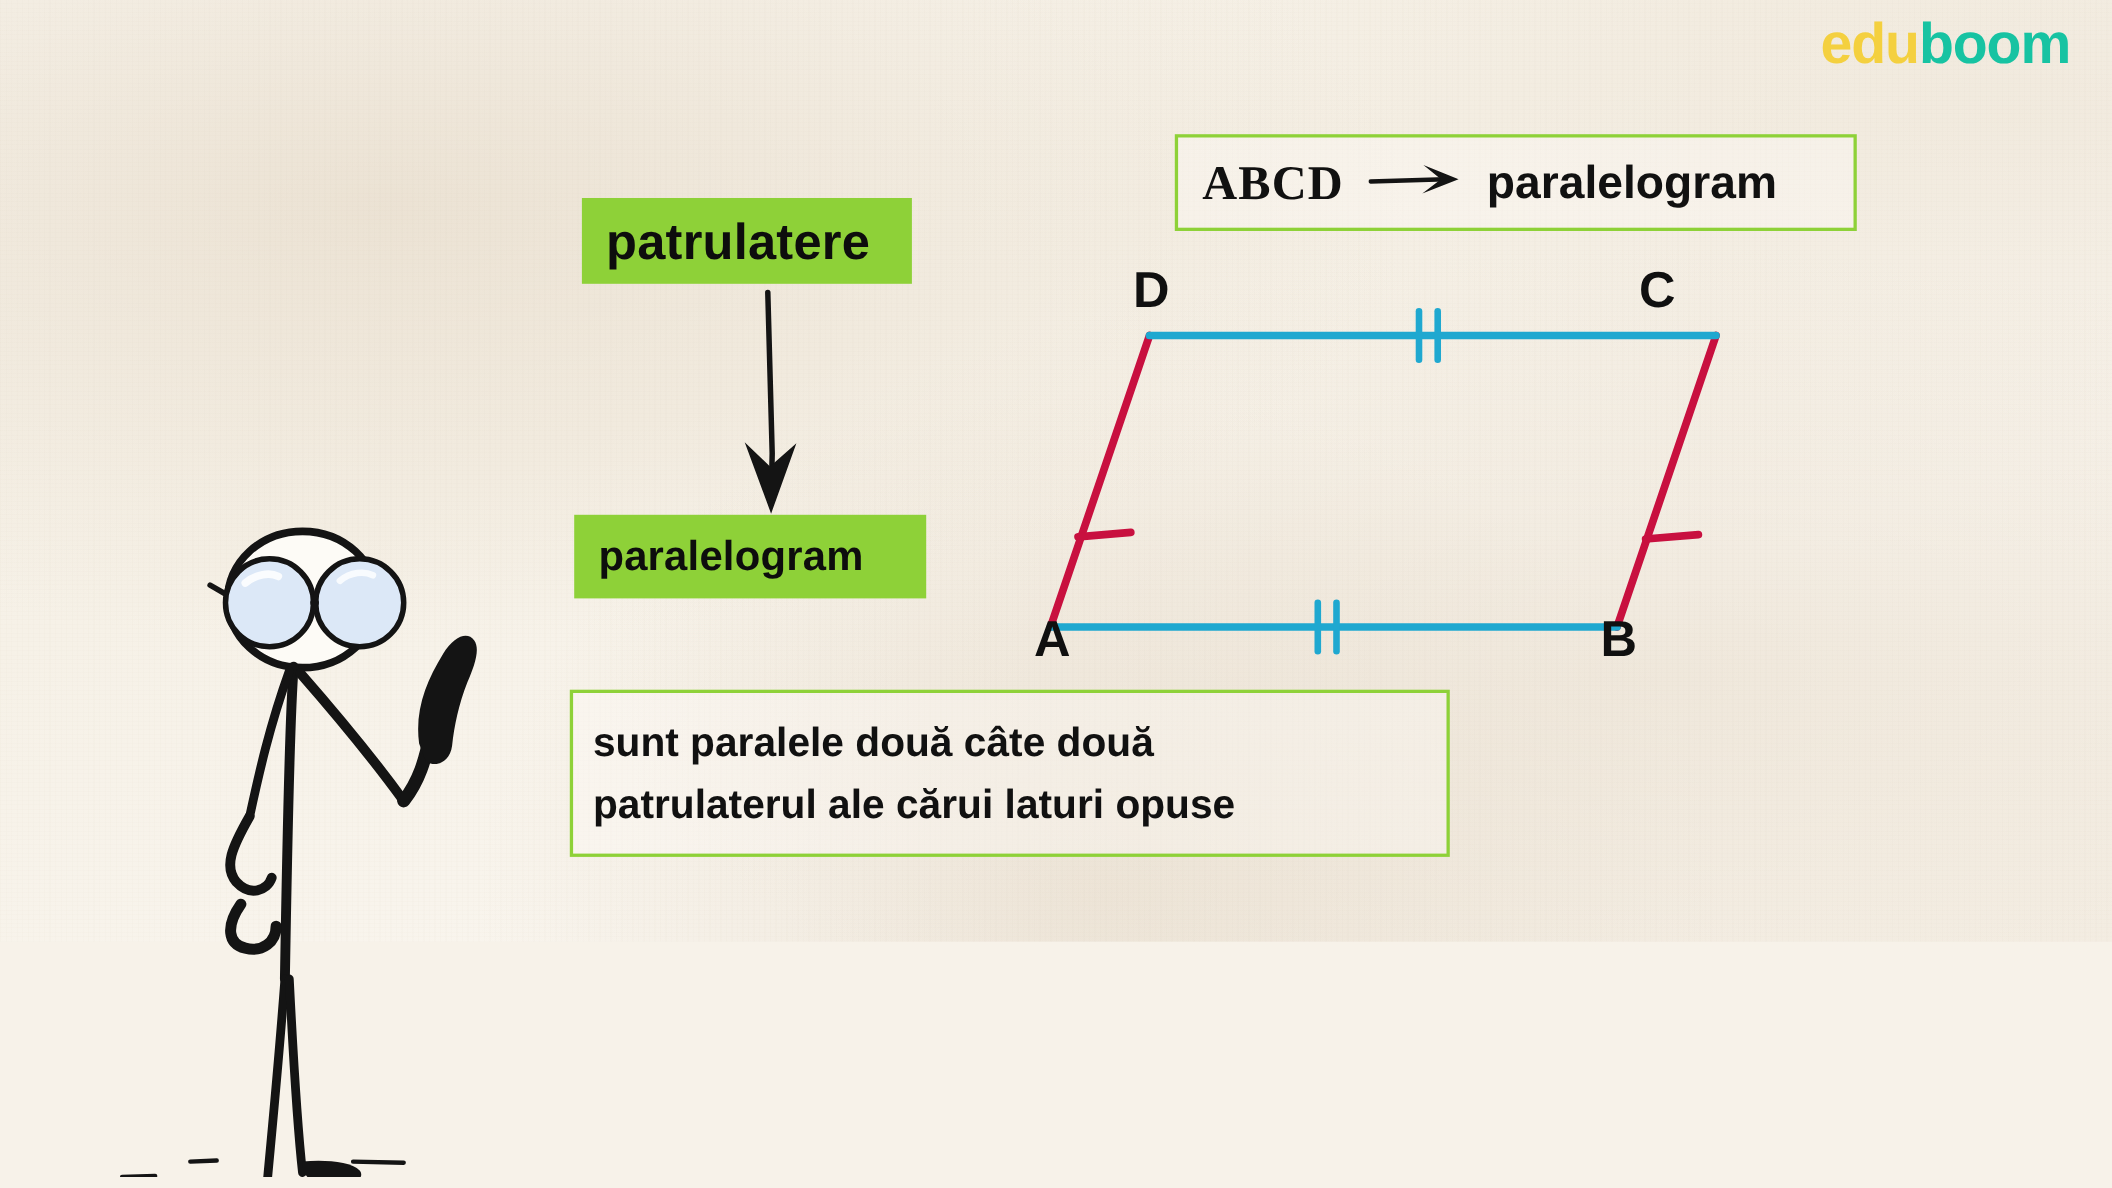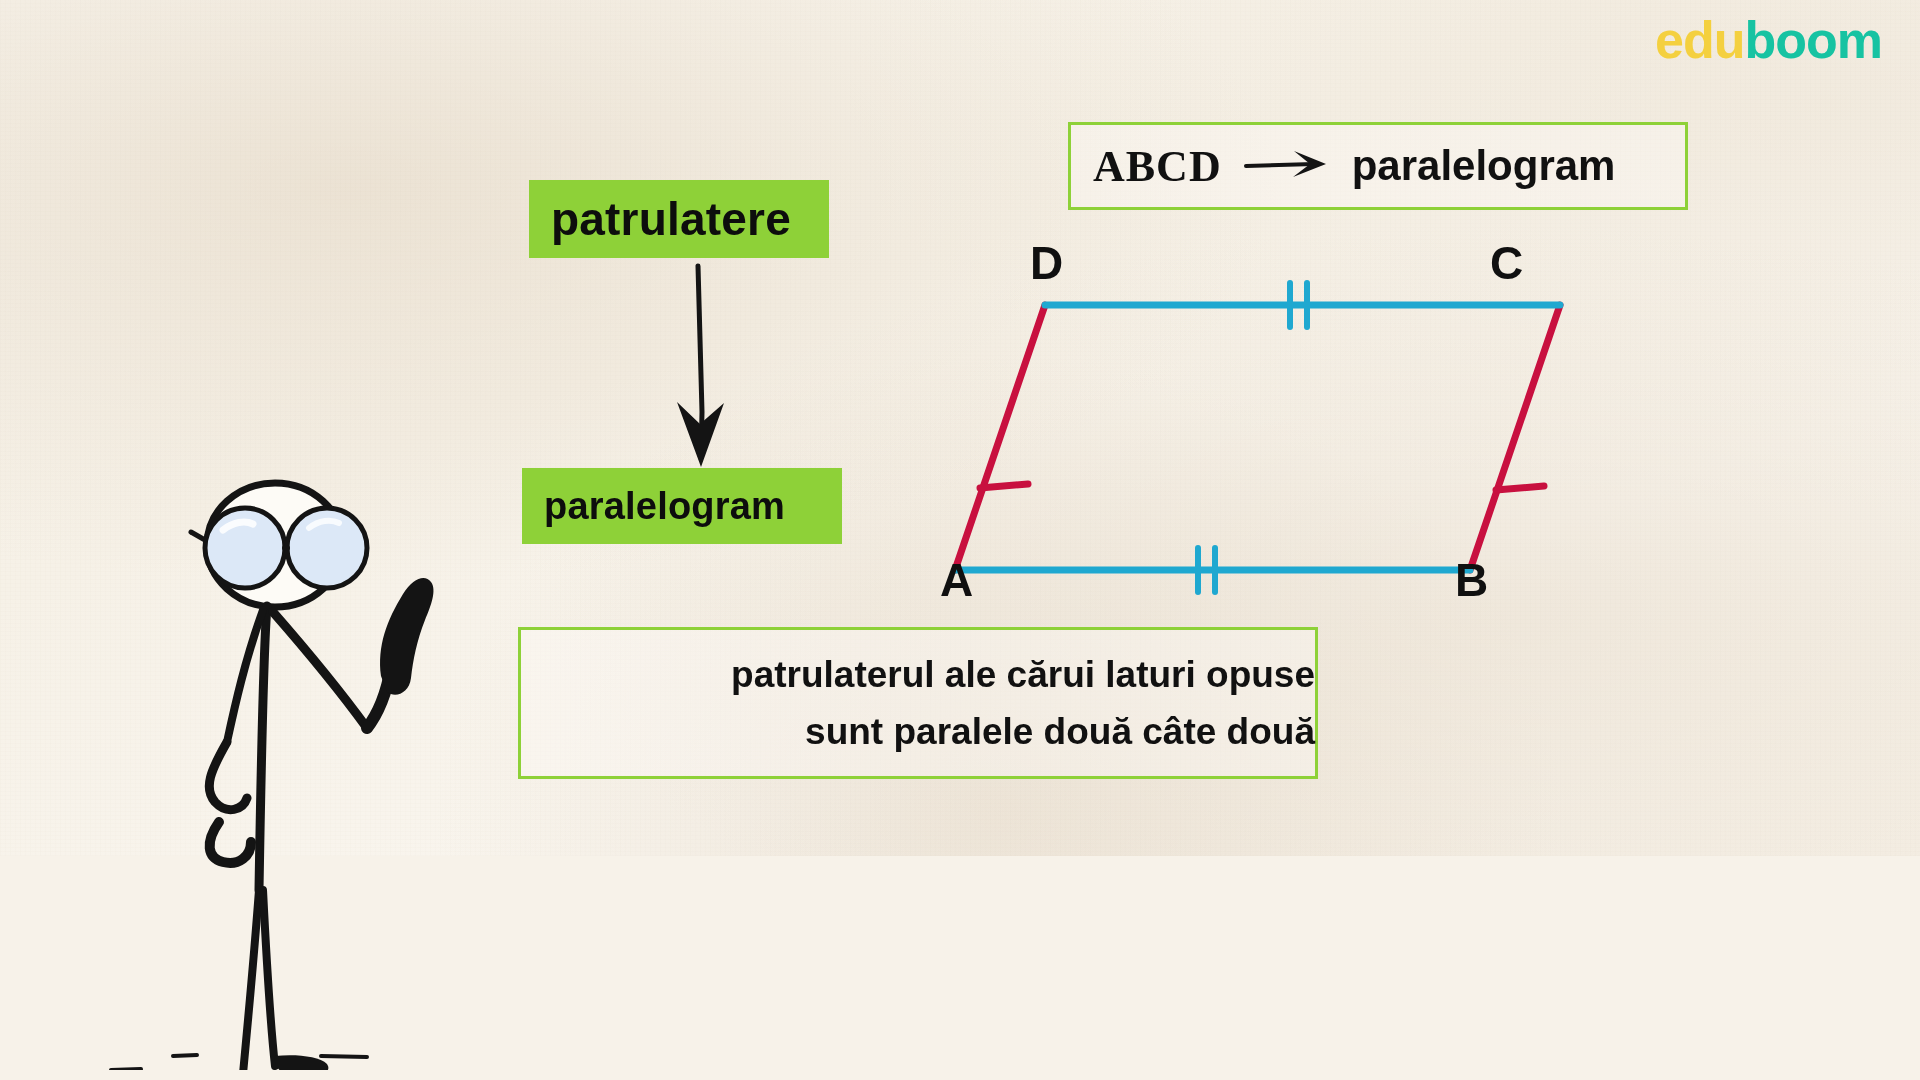--- a/index.html
+++ b/index.html
@@ -76,21 +76,20 @@
     height: 76px;
     font-size: 38px;
   }
 
   
   .outline-box {
     position: absolute;
     border: 3px solid #8ed138;
     background: rgba(255,253,248,0.35);
     box-sizing: border-box;
-    text-align: right;
   }
   #box-abcd {
     left: 1068px;
     top: 122px;
     width: 620px;
     height: 88px;
     display: flex;
     align-items: center;
     padding-left: 22px;
   }
@@ -195,22 +194,22 @@
     <span class="arrow-glyph">
       <svg width="86" height="34" viewBox="0 0 86 34">
         <path d="M2,18 L70,16" stroke="#141414" stroke-width="4" fill="none" stroke-linecap="round"></path>
         <path d="M82,16 L50,3 L66,16 L49,29 Z" fill="#141414"></path>
       </svg>
     </span>
     <span class="word">paralelogram</span>
   </div>
 
   <div class="outline-box" id="box-definition">
+    <div class="defline">sunt paralele două câte două</div>
     <div class="defline">patrulaterul ale cărui laturi opuse</div>
-    <div class="defline">sunt paralele două câte două</div>
   </div>
 
   <div id="figure">
     <svg width="820" height="380" viewBox="0 0 820 380">
 
       <path d="M95,330 L185,65" stroke="#c8103f" stroke-width="7" fill="none" stroke-linecap="round"></path>
 
       <path d="M610,330 L700,65" stroke="#c8103f" stroke-width="7" fill="none" stroke-linecap="round"></path>
 
       <path d="M95,330 L610,330" stroke="#1fa8d0" stroke-width="7" fill="none" stroke-linecap="round"></path>

